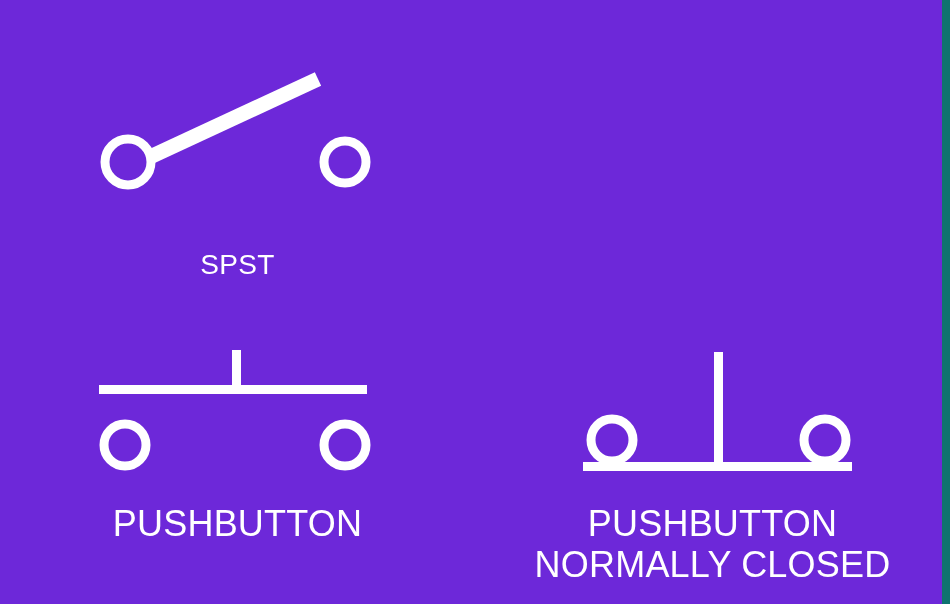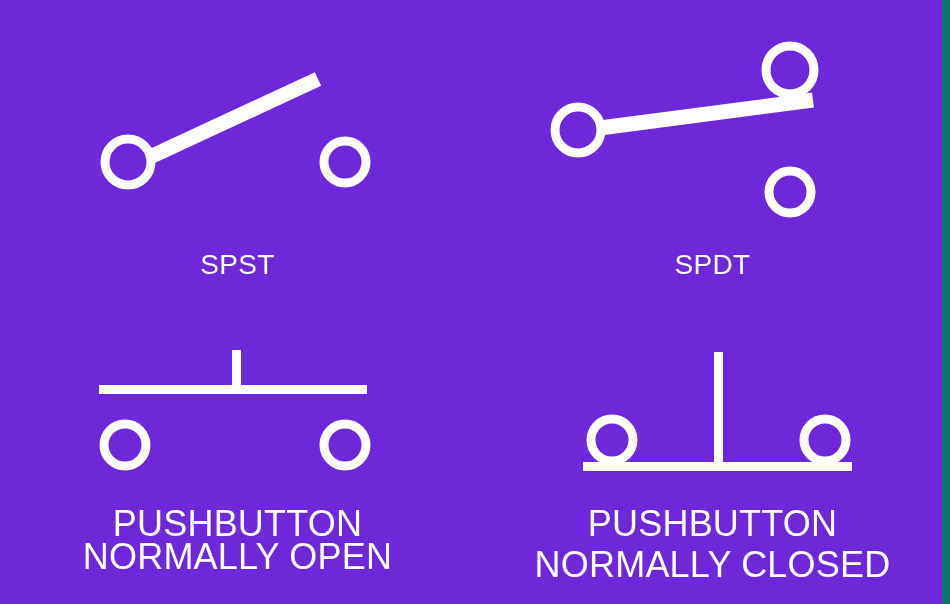--- a/index.html
+++ b/index.html
@@ -58,47 +58,33 @@
 
       <line x1="150" y1="157" x2="318" y2="79" stroke="#ffffff" stroke-width="15" stroke-linecap="butt"></line>
 
       <circle cx="128" cy="162" r="23" fill="none" stroke="#ffffff" stroke-width="9"></circle>
 
       <circle cx="345" cy="162" r="21" fill="none" stroke="#ffffff" stroke-width="9"></circle>
     </svg>
     <div class="caption caption-small" style="top:248px;">SPST</div>
   </div>
 
-  <div class="quadrant" id="q-spdt">
-    <svg class="symbol-svg symbol-cell" style="left:0px; top:0px;" width="475" height="250" viewBox="0 0 475 250">
-
-      <line x1="125" y1="128" x2="338" y2="100" stroke="#ffffff" stroke-width="15" stroke-linecap="butt"></line>
-
-      <circle cx="103" cy="130" r="23" fill="none" stroke="#ffffff" stroke-width="9"></circle>
-
-      <circle cx="315" cy="70" r="24" fill="none" stroke="#ffffff" stroke-width="9"></circle>
-
-      <circle cx="315" cy="192" r="21" fill="none" stroke="#ffffff" stroke-width="9"></circle>
-    </svg>
-    <div class="caption caption-small" style="top:248px;">SPDT</div>
-  </div>
 
   <div class="quadrant" id="q-pbno">
     <svg class="symbol-svg symbol-cell" style="left:0px; top:0px;" width="475" height="200" viewBox="0 0 475 200">
 
       <rect x="232" y="48" width="9" height="42" fill="#ffffff"></rect>
 
       <rect x="99" y="83" width="268" height="9" fill="#ffffff"></rect>
 
       <circle cx="125" cy="143" r="21" fill="none" stroke="#ffffff" stroke-width="9"></circle>
 
       <circle cx="345" cy="143" r="21" fill="none" stroke="#ffffff" stroke-width="9"></circle>
     </svg>
     <div class="caption caption-large" style="top:200px;">PUSHBUTTON</div>
-    <div class="caption caption-large" style="top:233px;">NORMALLY OPEN</div>
   </div>
 
   <div class="quadrant" id="q-pbnc">
     <svg class="symbol-svg symbol-cell" style="left:0px; top:0px;" width="475" height="200" viewBox="0 0 475 200">
 
       <circle cx="137" cy="138" r="21" fill="none" stroke="#ffffff" stroke-width="9"></circle>
 
       <circle cx="350" cy="138" r="21" fill="none" stroke="#ffffff" stroke-width="9"></circle>
 
       <rect x="239" y="50" width="9" height="118" fill="#ffffff"></rect>

